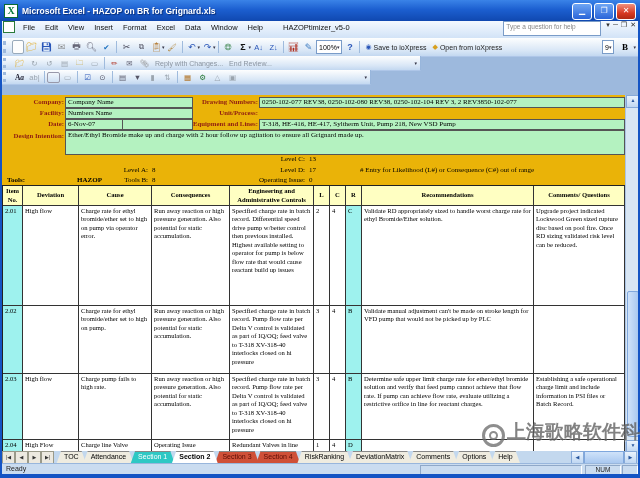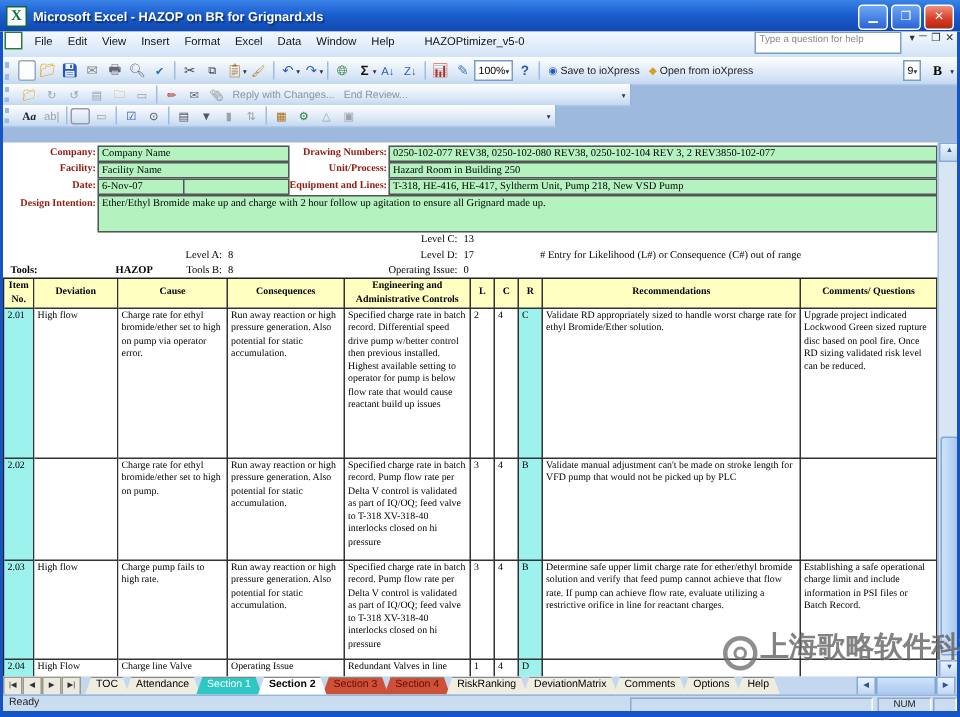--- a/index.html
+++ b/index.html
@@ -43,21 +43,21 @@
   .tbtxt.dim{color:#8a94a0;}
   
   #fbar{position:absolute;left:0;top:84px;width:640px;height:11px;background:#d6e4f5;
         display:flex;align-items:center;border-bottom:1px solid #98b6dc;font-size:7px;}
   .namebox{width:52px;height:9px;background:#fff;border:1px solid #7a9cc8;margin-left:3px;
         padding:0 2px;display:flex;align-items:center;}
   .namebox .dd{margin-left:auto;font-size:5px;color:#345;}
   .fx{font:italic bold 8px "Liberation Serif",serif;color:#333;margin:0 6px;}
   .ffield{flex:1;height:9px;background:#fff;border:1px solid #7a9cc8;margin-right:14px;}
   
-  #sheet{position:absolute;left:2px;top:95px;width:624px;height:356px;background:#ffffff;overflow:hidden;}
+  #sheet{position:absolute;left:2px;top:95px;width:624px;height:356px;background:#eab308;overflow:hidden;}
   .lab{position:absolute;font:bold 6.8px "Liberation Serif",serif;color:#8f1d12;text-align:right;}
   .gcell{position:absolute;background:#b4f2c0;border:1px solid #555;
          font:7px/1.15 "Liberation Serif",serif;color:#000;padding:0 2px;overflow:hidden;white-space:nowrap;}
   .stat{position:absolute;font:7px "Liberation Serif",serif;color:#000;display:flex;}
   .stat .sl{text-align:right;}
   .stat .sv{margin-left:4px;text-align:right;}
   
   #hz{position:absolute;left:0;top:90px;display:grid;background:#fff;border:1px solid #222;
       grid-template-columns:20px 56px 73px 78px 84px 16px 16px 16px 172px 91px;
       grid-template-rows:20px 100px 68px 66px 30px;}
@@ -233,23 +233,22 @@
 
 
   <div id="sheet">
 
     <div class="lab" style="left:0;top:3px;width:62px">Company:</div>
     <div class="gcell" style="left:63px;top:2px;width:122px;height:9px">Company Name</div>
     <div class="lab" style="left:126px;top:3px;width:130px">Drawing Numbers:</div>
     <div class="gcell" style="left:257px;top:2px;width:360px;height:9px">0250-102-077 REV38, 0250-102-080 REV38, 0250-102-104 REV 3, 2 REV3850-102-077</div>
 
     <div class="lab" style="left:0;top:14px;width:62px">Facility:</div>
-    <div class="gcell" style="left:63px;top:13px;width:122px;height:9px">Facility Name</div>
+    <div class="gcell" style="left:63px;top:13px;width:122px;height:9px">Numbers Name</div>
     <div class="lab" style="left:126px;top:14px;width:130px">Unit/Process:</div>
-    <div class="gcell" style="left:257px;top:13px;width:360px;height:9px">Hazard Room in Building 250</div>
 
     <div class="lab" style="left:0;top:25px;width:62px">Date:</div>
     <div class="gcell" style="left:63px;top:24px;width:56px;height:9px">6-Nov-07</div>
     <div class="gcell" style="left:120px;top:24px;width:65px;height:9px"></div>
     <div class="lab" style="left:126px;top:25px;width:130px">Equipment and Lines:</div>
     <div class="gcell" style="left:257px;top:24px;width:360px;height:9px">T-318, HE-416, HE-417, Syltherm Unit, Pump 218, New VSD Pump</div>
 
     <div class="lab" style="left:0;top:37px;width:62px">Design Intention:</div>
     <div class="gcell" style="left:63px;top:35px;width:554px;height:23px;white-space:normal">Ether/Ethyl Bromide make up and charge with 2 hour follow up agitation to ensure all Grignard made up.</div>
 

